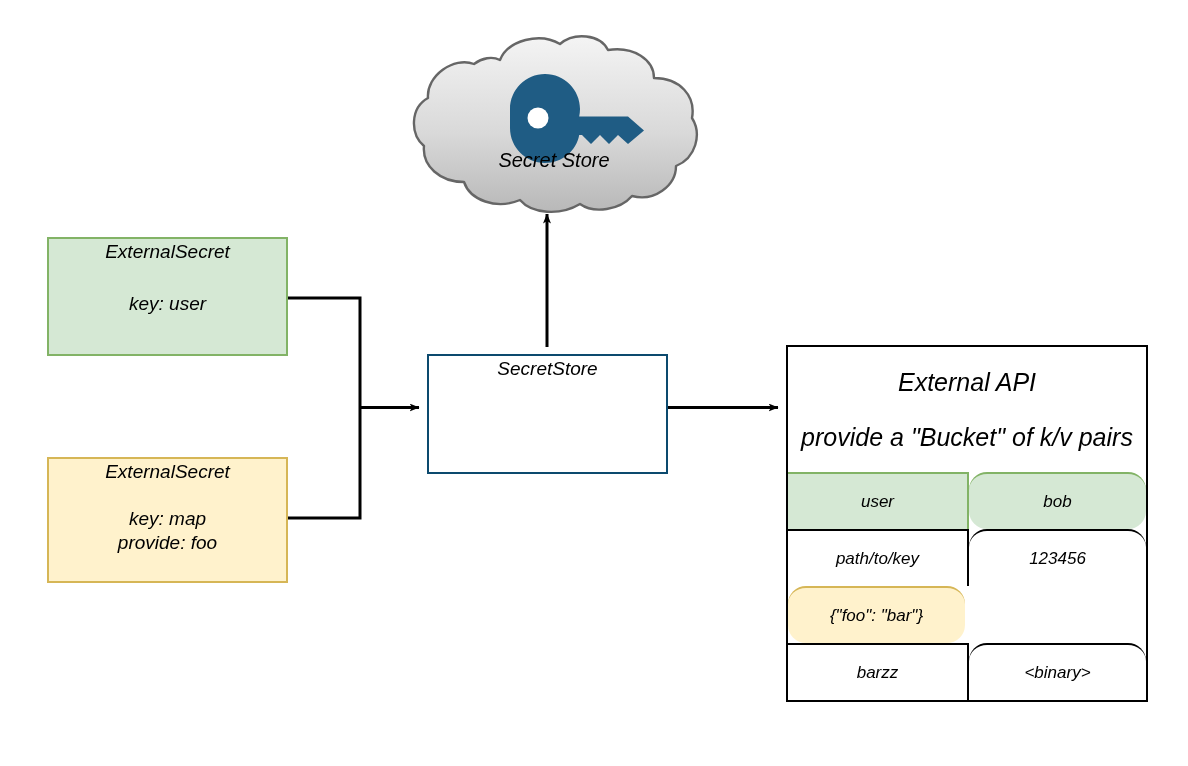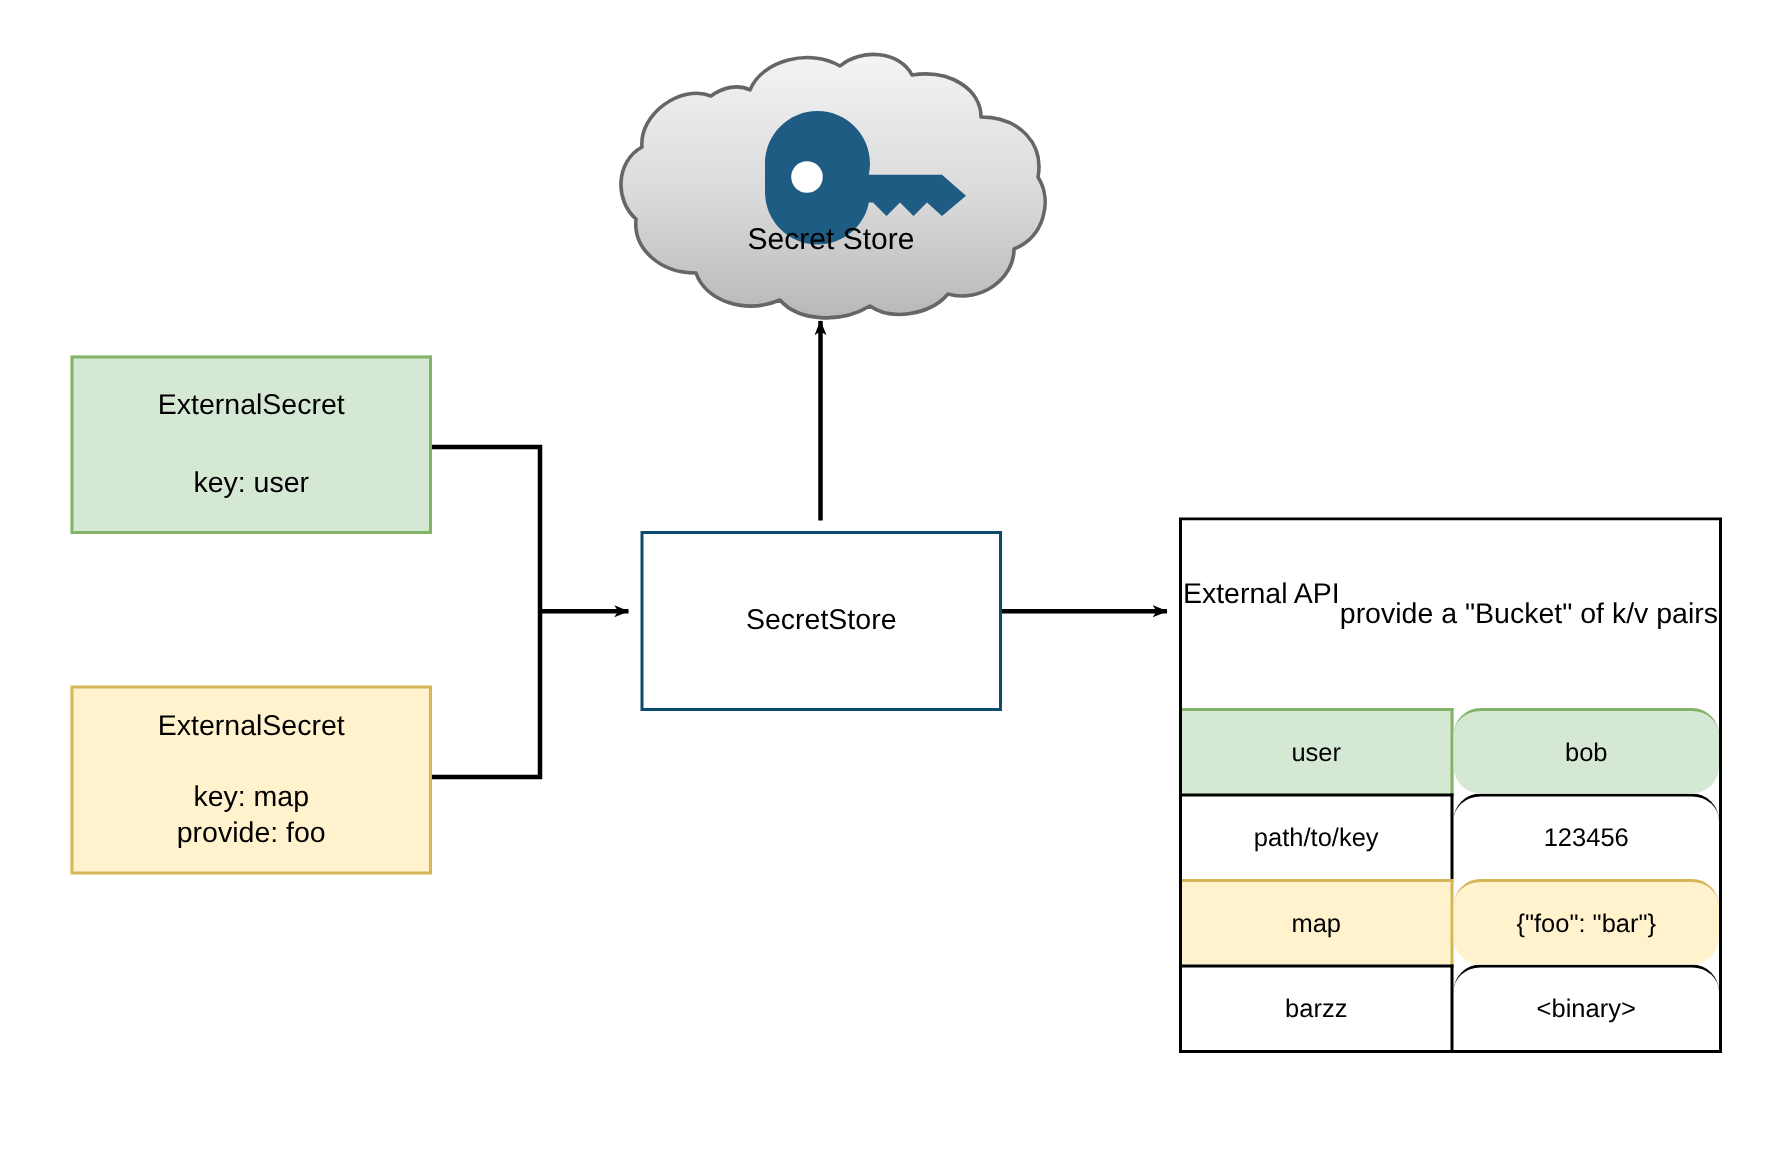--- a/index.html
+++ b/index.html
@@ -13,30 +13,30 @@
     height: 766px;
     position: relative;
     overflow: hidden;
     color: #000000;
   }
   #canvas {
     position: absolute;
     left: 0; top: 0;
     width: 967px;
     height: 766px;
+    font-style: italic;
   }
 
   
   .node {
     position: absolute;
     box-sizing: border-box;
     display: flex;
     flex-direction: column;
     align-items: center;
-    justify-content: center;
     text-align: center;
     font-size: 19px;
     line-height: 1.35;
   }
 
   
   .es-green {
     left: 47px;  top: 237px;
     width: 241px; height: 119px;
     background: #d5e8d4;
@@ -84,24 +84,24 @@
     left: 786px; top: 345px;
     width: 362px;
     border: 2px solid #000000;
     box-sizing: border-box;
     background: #ffffff;
   }
   .api-head {
     box-sizing: border-box;
     height: 125px;
     display: flex;
-    flex-direction: row;
+    flex-direction: column;
     align-items: center;
     justify-content: center;
-    font-size: 19px;
+    font-size: 25px;
     background: #ffffff;
   }
   .api-head .title    { margin-bottom: 26px; }
   .api-row {
     display: flex;
     height: 57px;
     box-sizing: border-box;
   }
   .api-row .cell {
     box-sizing: border-box;
@@ -220,21 +220,20 @@
     <div id="api-rows">
         <div class="api-row green">
           <div class="cell k">user</div>
           <div class="cell v">bob</div>
         </div>
         <div class="api-row">
           <div class="cell k">path/to/key</div>
           <div class="cell v">123456</div>
         </div>
         <div class="api-row yellow">
-          <div class="cell k">map</div>
           <div class="cell v">{"foo": "bar"}</div>
         </div>
         <div class="api-row">
           <div class="cell k">barzz</div>
           <div class="cell v">&lt;binary&gt;</div>
         </div>
       </div>
   </div>
 
 </div>

